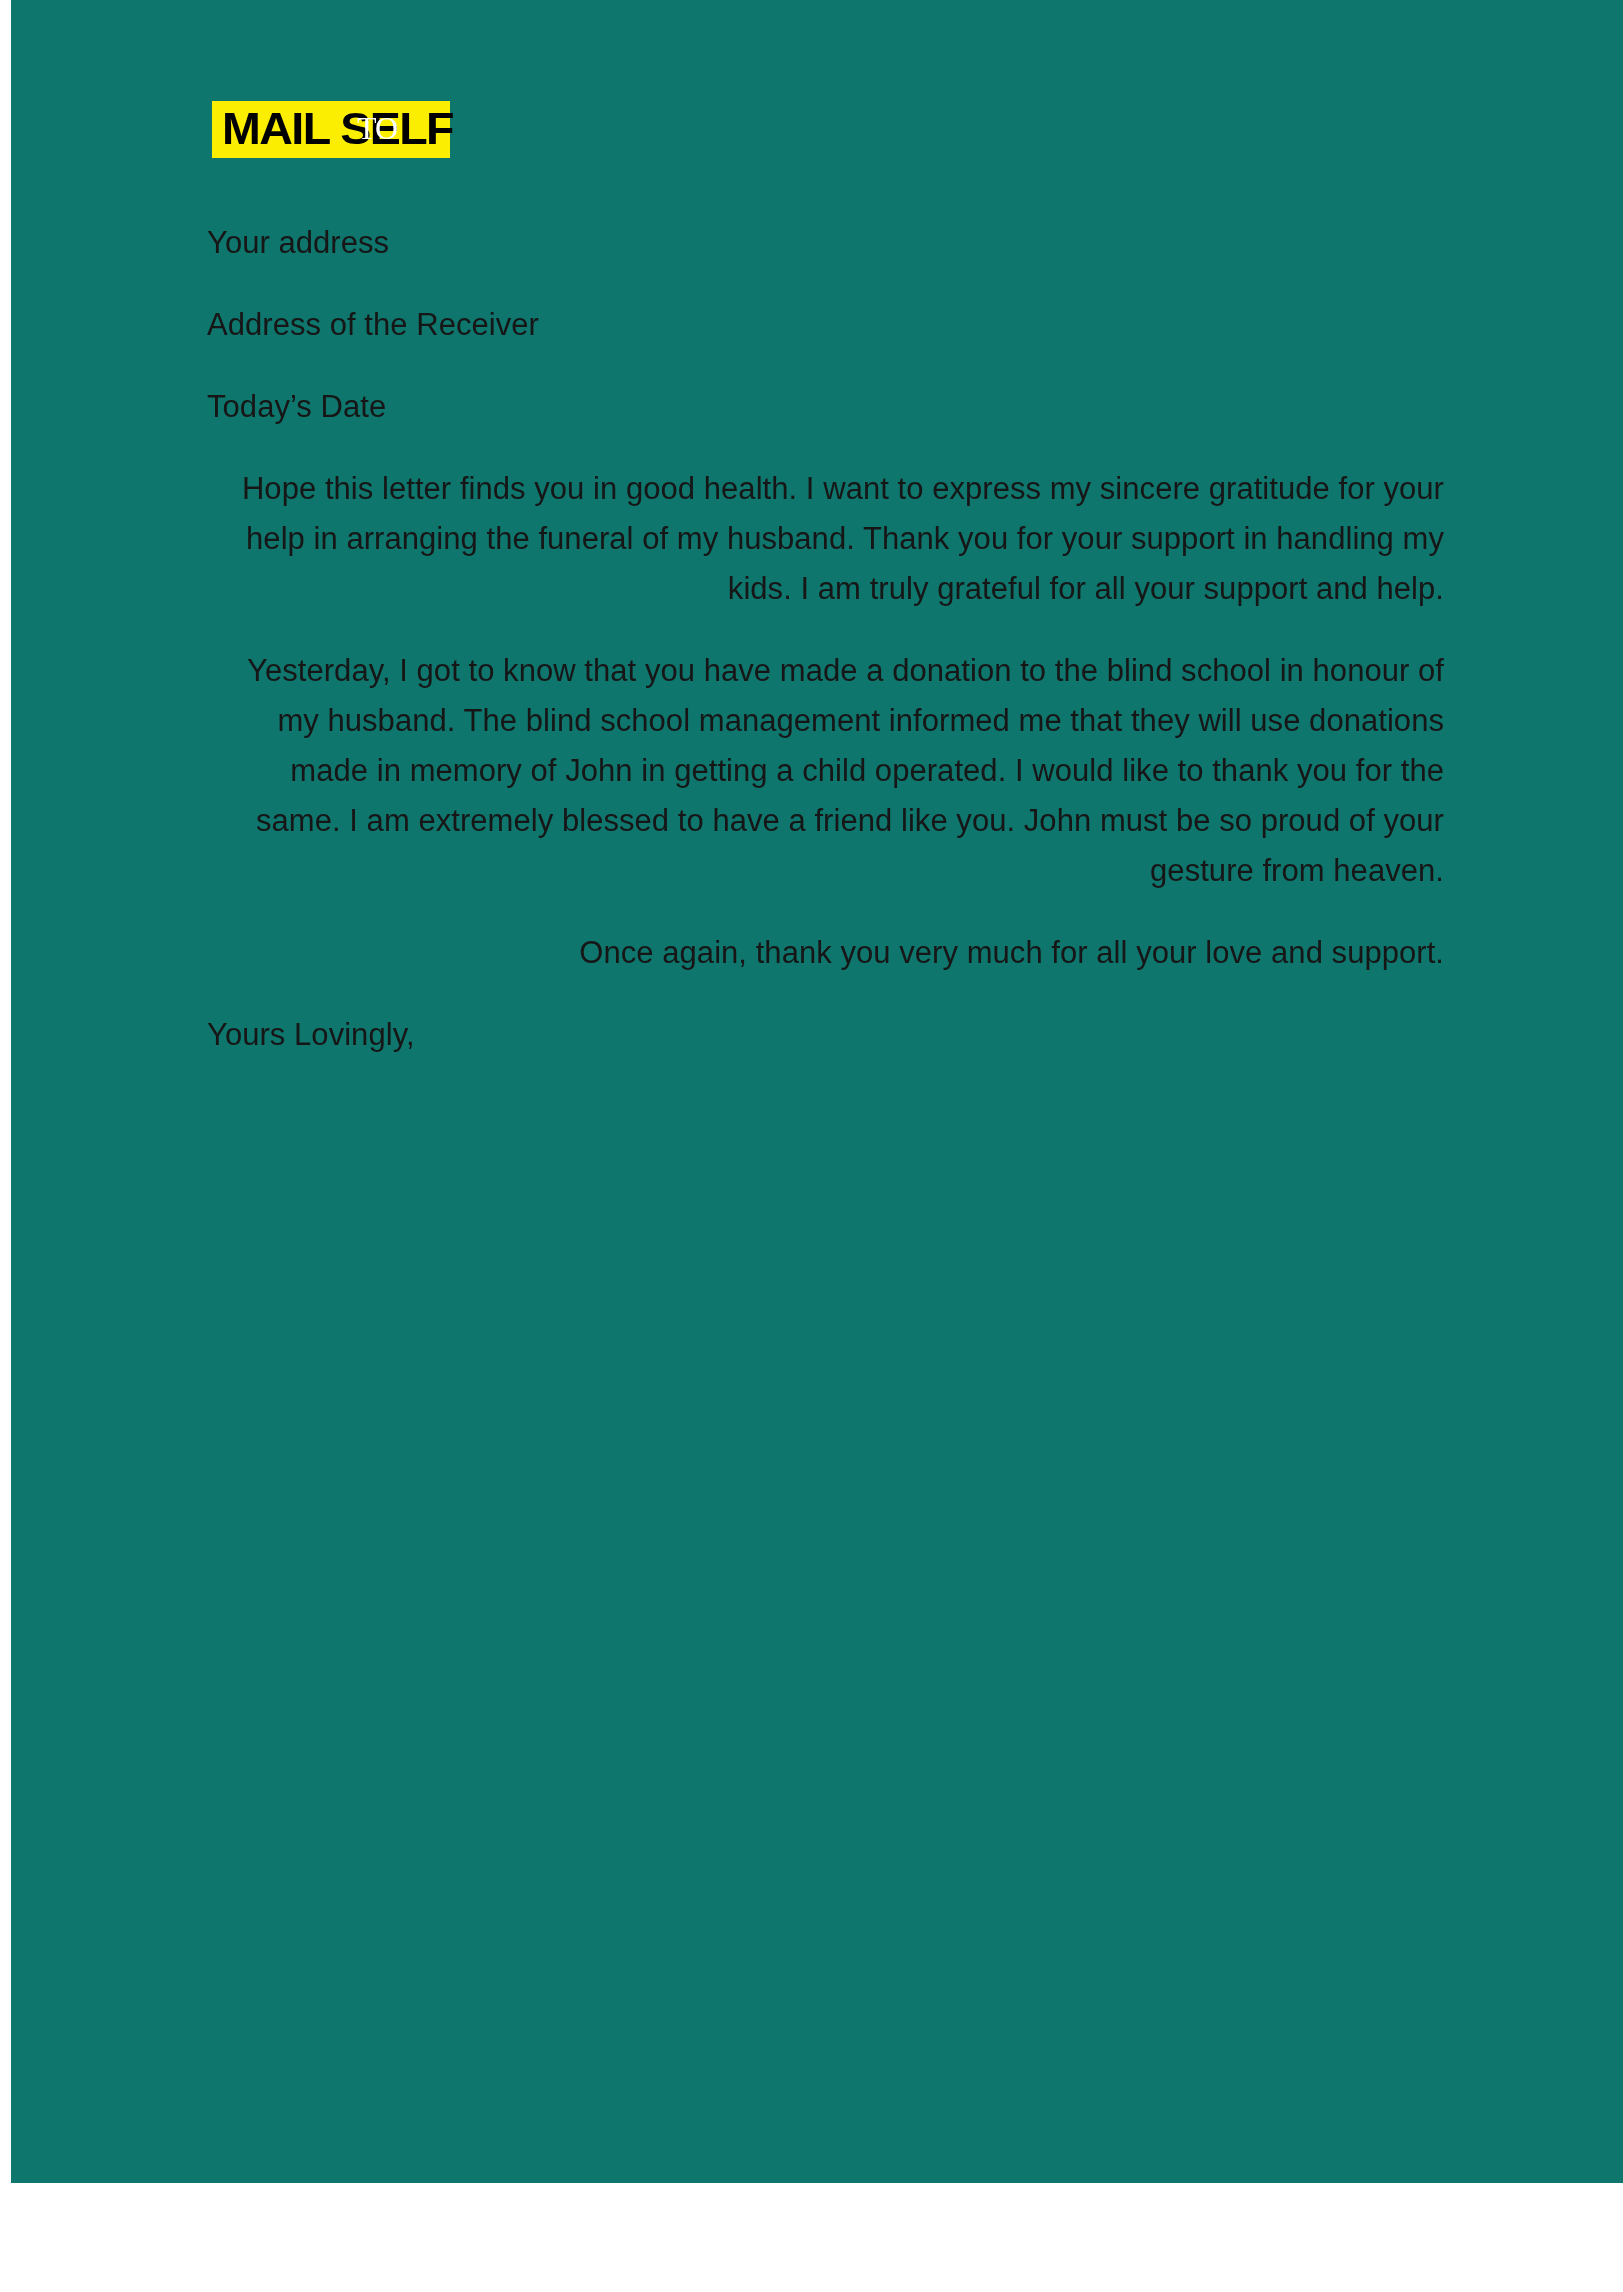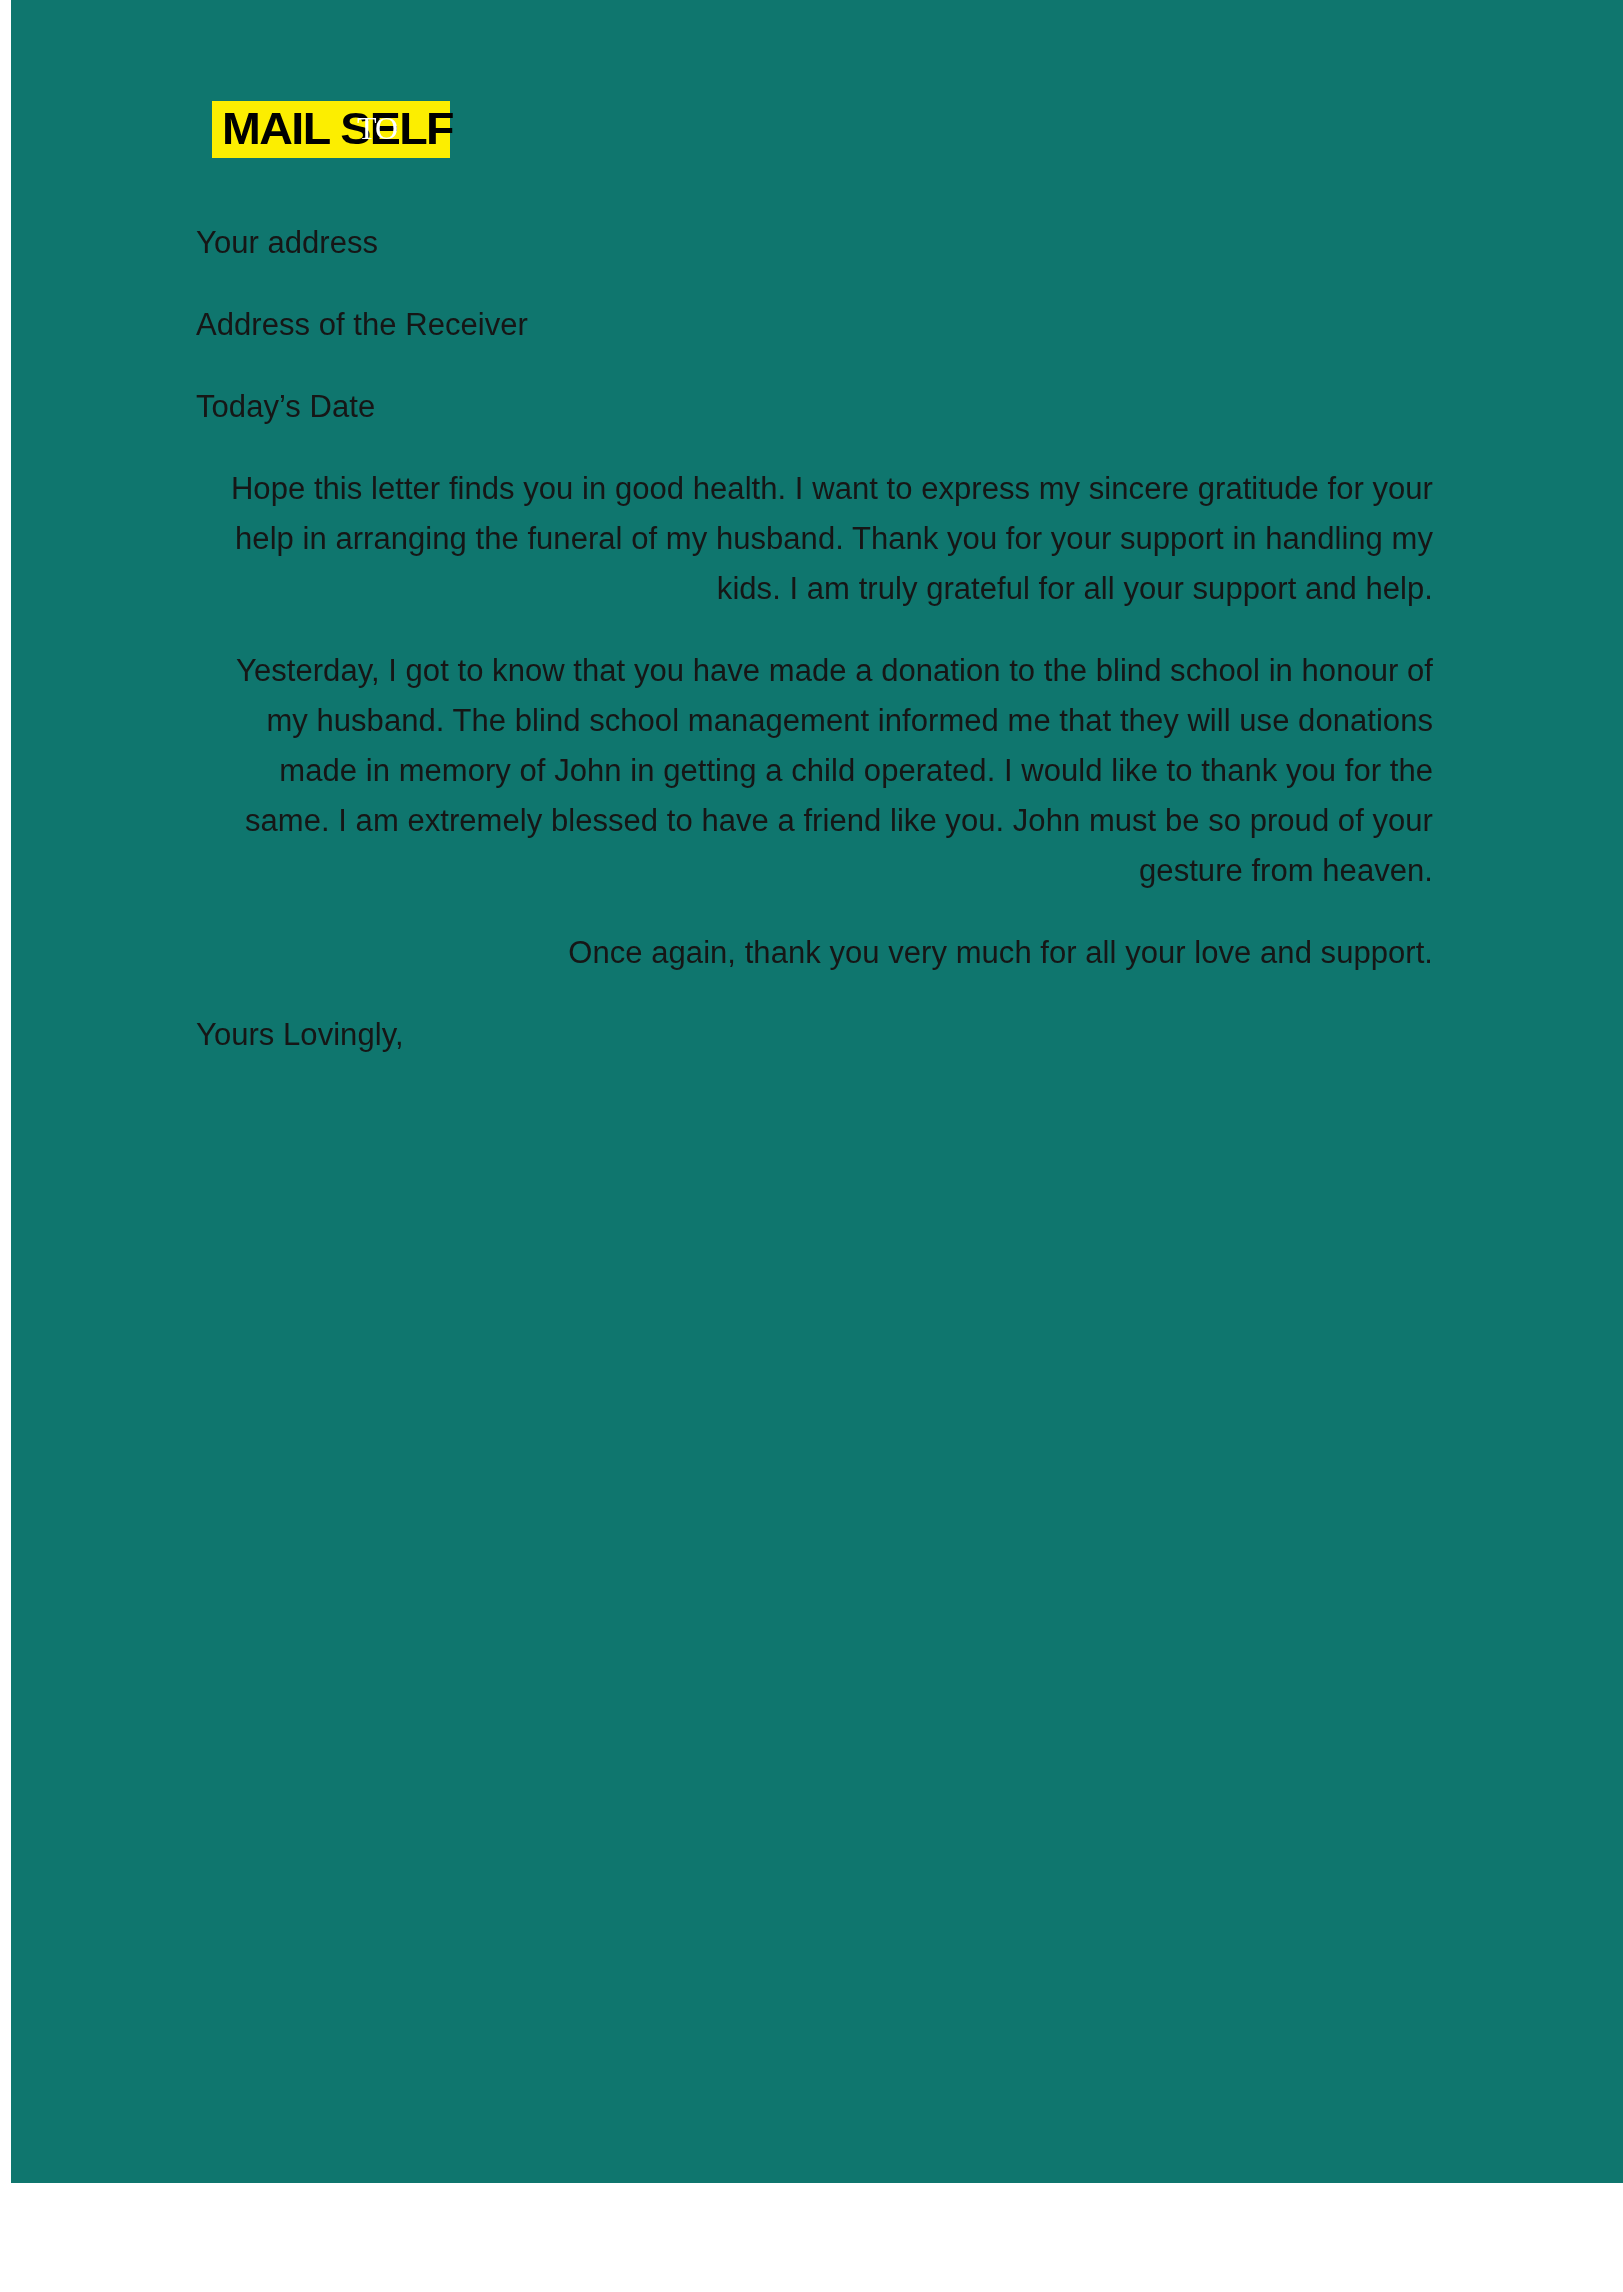--- a/index.html
+++ b/index.html
@@ -60,21 +60,21 @@
     letter-spacing: -1px;
     color: #ffffff;
     line-height: 1;
     z-index: 3;
     white-space: nowrap;
   }
 
   
   .letter {
     position: absolute;
-    left: 185px;
+    left: 196px;
     top: 218px;
     width: 1237px;
   }
   .line, .para {
     font-size: 31px;
     line-height: 50px;
     color: #161616;
     margin: 0 0 32px 0;
     letter-spacing: 0.05px;
     font-weight: 400;

